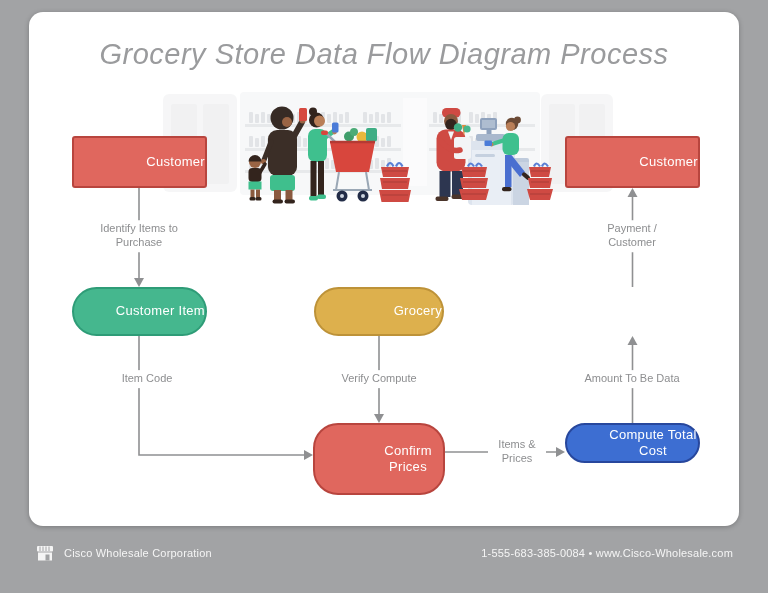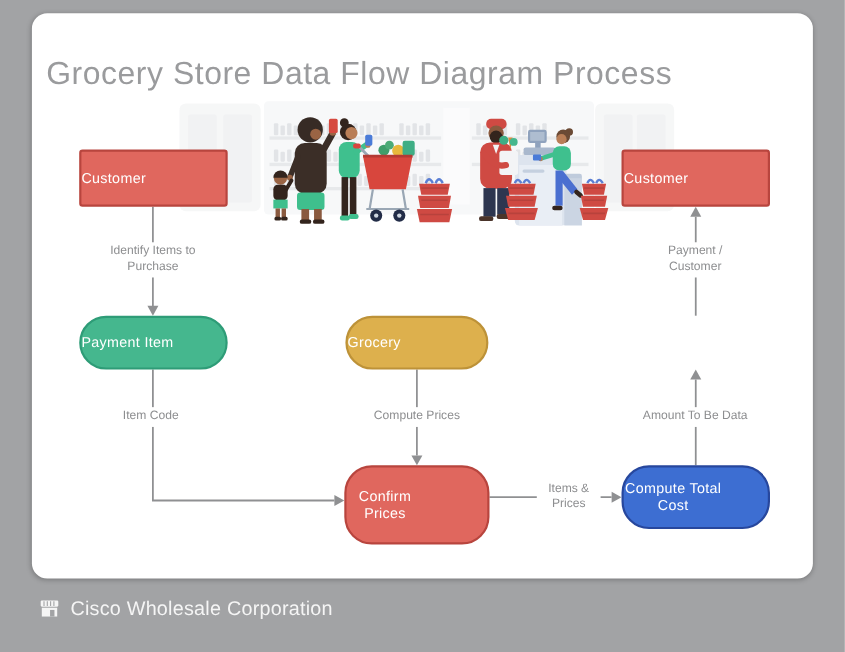--- a/index.html
+++ b/index.html
@@ -7,51 +7,51 @@
     width:768px;height:593px;position:relative;overflow:hidden;
     background:var(--background,#a2a3a5);
     font-family:"Liberation Sans",sans-serif;
   }
   .card{
     position:absolute;left:29px;top:12px;width:710px;height:514px;
     background:var(--card,#ffffff);border-radius:14px;
     box-shadow:0 1px 5px rgba(0,0,0,.25);z-index:1;
   }
   .title{
-    position:absolute;left:0;top:26px;width:100%;margin:13px;
-    text-align:left;font-size:29px;font-weight:400;letter-spacing:.5px;
-    color:var(--title-text,#9a9b9d);z-index:2;
+    position:absolute;left:0;top:26px;width:100%;margin:0;
+    text-align:center;font-size:29px;font-weight:400;letter-spacing:.5px;
+    color:var(--title-text,#9a9b9d);z-index:2;font-style:italic;
   }
   .illustration{position:absolute;left:134px;top:78px;width:450px;height:116px;z-index:2}
   .illustration svg{width:100%;height:100%;display:block}
   .connectors{position:absolute;left:0;top:0;width:710px;height:514px;z-index:3;pointer-events:none}
   .conn{stroke:var(--connector,#8f9092);stroke-width:1.6;fill:none}
   .arrow{fill:var(--connector,#8f9092)}
   .node{
-    position:absolute;display:flex;align-items:center;justify-content:flex-start;
+    position:absolute;display:flex;align-items:center;justify-content:flex-end;
     color:var(--node-text,#ffffff);font-size:13px;letter-spacing:.3px;line-height:1.25;
     text-align:center;z-index:4;box-sizing:border-box;border-style:solid;border-width:2.5px;
   }
   .rect{border-radius:3px}
   .rounded{border-radius:25px}
   .red{background:var(--red-fill,#e0675e);border-color:var(--red-border,#b8453e)}
   .green{background:var(--green-fill,#45b78e);border-color:var(--green-border,#2e9c77)}
   .yellow{background:var(--yellow-fill,#ddb04d);border-color:var(--yellow-border,#bd9238)}
   .blue{background:var(--blue-fill,#3d6ed2);border-color:var(--blue-border,#27479d)}
   .edge-label{
     position:absolute;transform:translate(-50%,-50%);
     background:var(--card,#ffffff);color:var(--label-text,#8d8e90);
     font-size:11px;line-height:1.25;text-align:center;padding:2px 3px;z-index:5;
   }
   .nowrap{white-space:nowrap}
   .footer{
     position:absolute;left:0;top:537px;width:768px;height:32px;
     display:flex;align-items:center;justify-content:space-between;
     padding:0 35px;box-sizing:border-box;
-    color:#f5f5f5;font-size:18px;letter-spacing:.2px;z-index:2;
+    color:#f5f5f5;font-size:11px;letter-spacing:.2px;z-index:2;
   }
   .footer-left{display:flex;align-items:center;gap:9px}
   .store-icon svg{display:block}
 </style>
 </head>
 <body>
 
 <div class="card">
 
   <h1 class="title">Grocery Store Data Flow Diagram Process</h1>
@@ -248,46 +248,47 @@
     <polygon class="arrow" points="598.5,185 608.5,185 603.5,176"></polygon>
   </svg>
 
   <div class="node rect red" style="left:43px;top:124px;width:135px;height:52px">
     <span>Customer</span>
   </div>
   <div class="node rect red" style="left:536px;top:124px;width:135px;height:52px">
     <span>Customer</span>
   </div>
   <div class="node rounded green" style="left:43px;top:275px;width:135px;height:49px">
-    <span>Payment Item</span>
+    <span>Customer Item</span>
   </div>
   <div class="node rounded yellow" style="left:285px;top:275px;width:130px;height:49px">
     <span>Grocery</span>
   </div>
   <div class="node rounded red" style="left:284px;top:411px;width:132px;height:72px">
     <span style="display:inline-block;max-width:70px">Confirm Prices</span>
   </div>
-  <div class="node rounded blue" style="left:536px;top:411px;width:135px;height:58px">
+  <div class="node rounded blue" style="left:536px;top:411px;width:135px;height:40px">
     <span style="display:inline-block;max-width:90px">Compute Total Cost</span>
   </div>
 
   <div class="edge-label" style="left:110px;top:224px;width:84px">Identify Items to Purchase</div>
-  <div class="edge-label nowrap" style="left:108px;top:367px">Item Code</div>
-  <div class="edge-label nowrap" style="left:350px;top:367px">Compute Prices</div>
+  <div class="edge-label nowrap" style="left:118px;top:367px">Item Code</div>
+  <div class="edge-label nowrap" style="left:350px;top:367px">Verify Compute</div>
   <div class="edge-label" style="left:488px;top:440px;width:52px">Items &amp; Prices</div>
   <div class="edge-label nowrap" style="left:603px;top:367px">Amount To Be Data</div>
   <div class="edge-label" style="left:603px;top:224px;width:64px">Payment / Customer</div>
 
 </div>
 
 <div class="footer">
   <div class="footer-left">
     <span class="store-icon">
       <svg width="20" height="20" viewBox="0 0 20 20">
         <rect x="2" y="3" width="16" height="5.5" rx="1" fill="#f5f5f5"></rect>
         <path d="M5,3.5 V8 M8,3.5 V8 M11,3.5 V8 M14,3.5 V8" stroke="#a2a3a5" stroke-width="1"></path>
         <rect x="3" y="9.5" width="14" height="8" fill="#f5f5f5"></rect>
         <rect x="10.5" y="11.5" width="4" height="6" fill="#a2a3a5"></rect>
       </svg>
     </span>
     <span>Cisco Wholesale Corporation</span>
   </div>
+  <div>1-555-683-385-0084 • www.Cisco-Wholesale.com</div>
 </div>
 
 </body></html>

